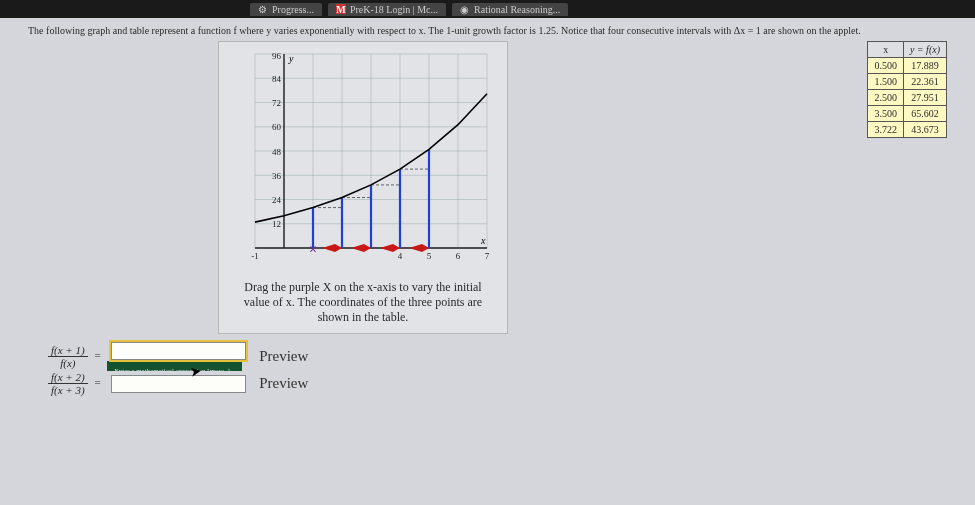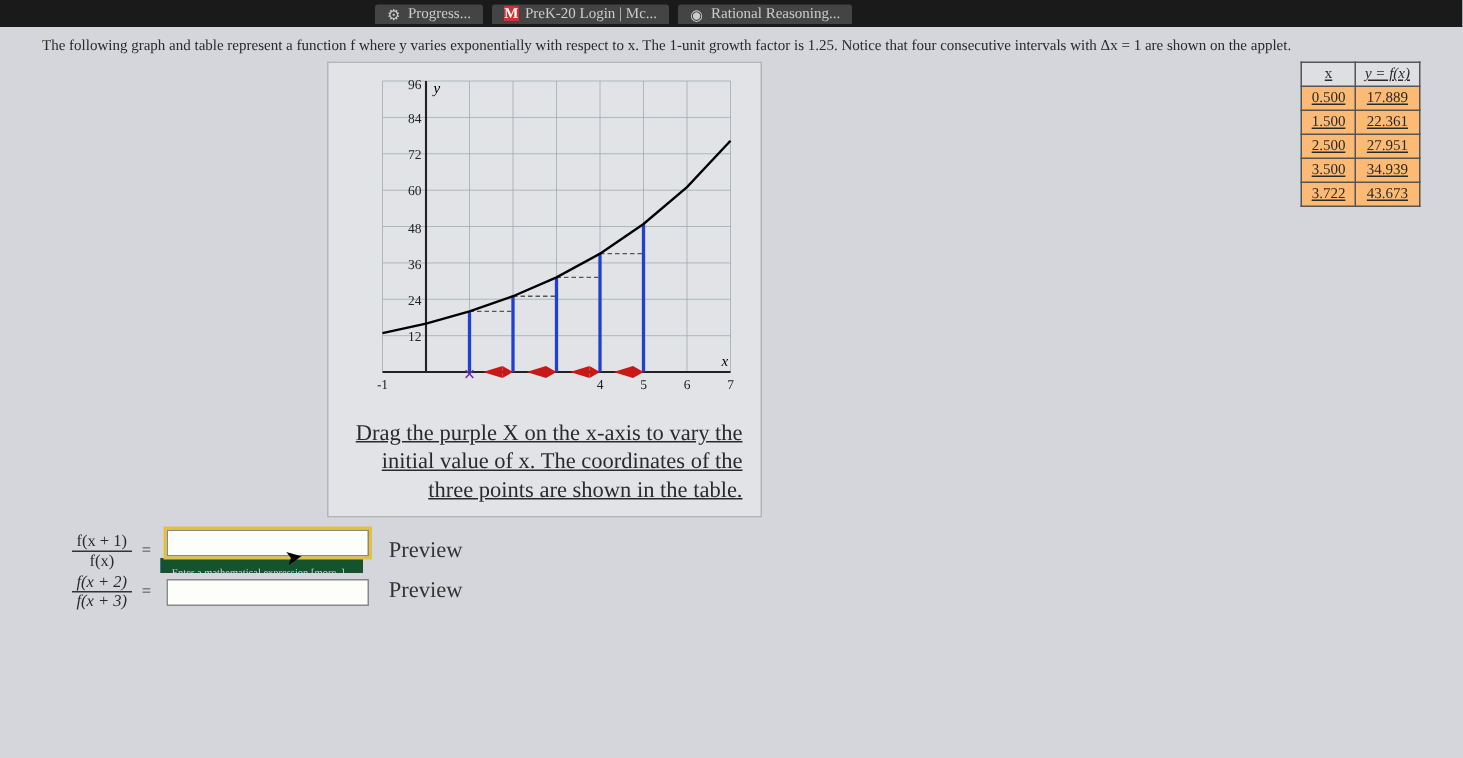--- a/index.html
+++ b/index.html
@@ -1,27 +1,27 @@
 <!DOCTYPE html>
 <html><head>
 <meta charset="utf-8">
 <style>
 * { margin:0; padding:0; box-sizing:border-box; }
 body { font-family:Georgia,'Times New Roman',serif; background:#d4d6db; width:975px; height:505px; overflow:hidden; font-size:12px; color:#2a2a2a; position:relative; }
 .tabs { display:flex; height:18px; background:#1a1a1a; color:#ccc; font-size:10px; align-items:center; padding-left:250px; gap:6px; }
 .tab { background:#444; padding:1px 8px; border-radius:2px 2px 0 0; display:flex; align-items:center; gap:4px; }
 .tab-icon { width:10px; height:10px; display:inline-block; }
 .instruction { padding:6px 28px 4px; font-size:10px; line-height:1.3; }
-.main { display:flex; padding:0 28px; gap:36px;text-decoration:underline; }
+.main { display:flex; padding:0 28px; gap:36px; }
 .graph-box { margin-left:190px; width:290px; border:1px solid #b5b5b5; background:#e2e3e7; padding:6px; }
 .graph-svg { width:276px; height:230px; display:block; }
-.caption { font-size:15px; text-align:right; padding:2px 6px; line-height:1.25; }
+.caption { font-size:12px; text-align:center; padding:2px 6px; line-height:1.25; }
 .table-wrap { margin-left:auto; }
 table { border-collapse:collapse; font-size:10px; }
-th,td { border:1px solid #555; padding:2px 6px; text-align:center; background:#fdba74; }
+th,td { border:1px solid #555; padding:2px 6px; text-align:center; background:#fef9c3; }
 th { background:#dedfE3; font-weight:normal; }
 .questions { padding:8px 28px; font-size:11px; }
 .q-row { margin:14px 0 6px; }
 .frac { display:inline-block; vertical-align:middle; text-align:center; font-size:11px; }
 .frac .num { display:block; border-bottom:1px solid #333; padding:0 3px; }
 .frac .den { display:block; padding:0 3px; }
 .inp { display:inline-block; vertical-align:middle; width:135px; height:18px; border:1px solid #888; background:#fdfdfa; margin:0 4px; }
 .inp.hl { outline:2px solid #e4c13a; }
 .under-bar { display:block; width:135px; height:10px; background:#1d4ed8; border:5px solid #14532d; margin-top:1px; font-size:7px; color:#d2d8e8; padding-left:2px; line-height:10px; }
 .preview { display:inline-block; vertical-align:middle; font-size:15px; margin-left:6px; color:#333; }
@@ -30,21 +30,21 @@
 </head>
 <body>
 
 <div class="tabs">
   <div class="tab">
       <span class="tab-icon">⚙</span>
       <span>Progress...</span>
     </div>
   <div class="tab">
       <span class="tab-icon" style="background:#c33;color:#fff;text-align:center;font-weight:bold;">M</span>
-      <span>PreK-20 Login | Mc...</span>
+      <span>PreK-18 Login | Mc...</span>
     </div>
   <div class="tab">
       <span class="tab-icon">◉</span>
       <span>Rational Reasoning...</span>
     </div>
 </div>
 
 <div class="instruction">The following graph and table represent a function f where y varies exponentially with respect to x. The 1-unit growth factor is 1.25. Notice that four consecutive intervals with Δx = 1 are shown on the applet.</div>
 
 <div class="main">
@@ -143,36 +143,36 @@
       <tr>
             <td>1.500</td>
             <td>22.361</td>
           </tr>
       <tr>
             <td>2.500</td>
             <td>27.951</td>
           </tr>
       <tr>
             <td>3.500</td>
-            <td>34.939</td>
+            <td>65.602</td>
           </tr>
       <tr>
             <td>3.722</td>
             <td>43.673</td>
           </tr>
     </tbody>
       </table>
   </div>
 </div>
 
 <div class="questions">
   <div style="margin-left:20px;">
     <span class="frac">
-      <span class="num" style="">f(x + 1)</span>
-      <span class="den" style="">f(x)</span>
+      <span class="num" style="font-style:italic">f(x + 1)</span>
+      <span class="den" style="font-style:italic">f(x)</span>
     </span>
     <span style="margin:0 4px;">=</span>
     <span style="display:inline-block;vertical-align:middle;">
       <input class="inp hl" style="">
       <span class="under-bar">Enter a mathematical expression [more..]</span>
     </span>
     <span class="preview">Preview</span>
   </div>
 
   <div style="margin-left:20px;">

